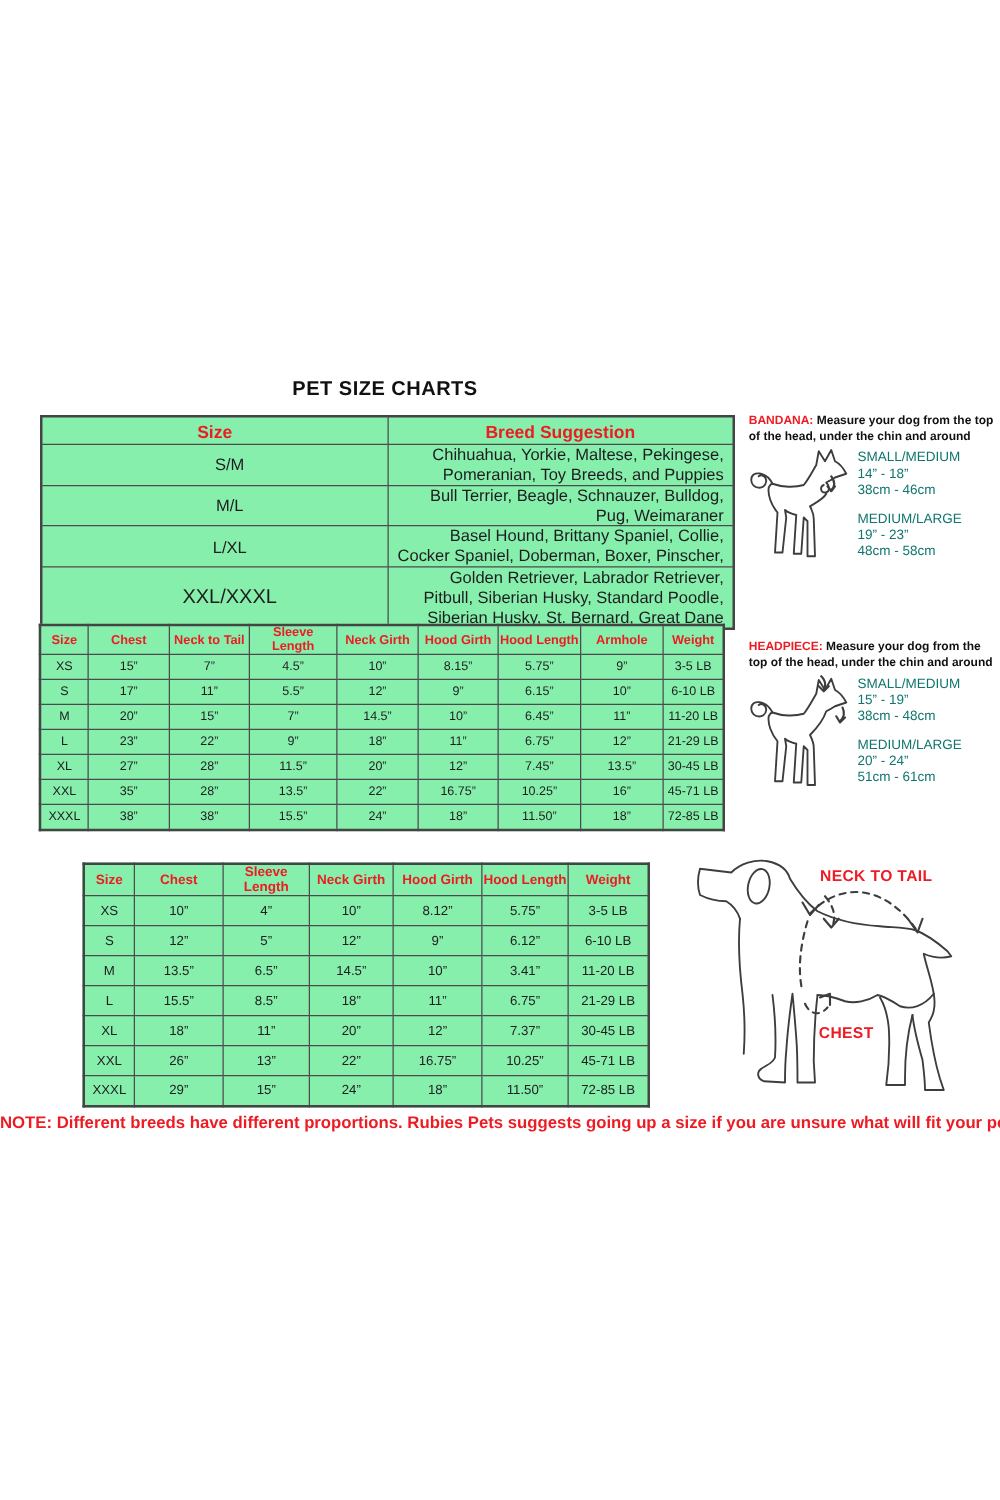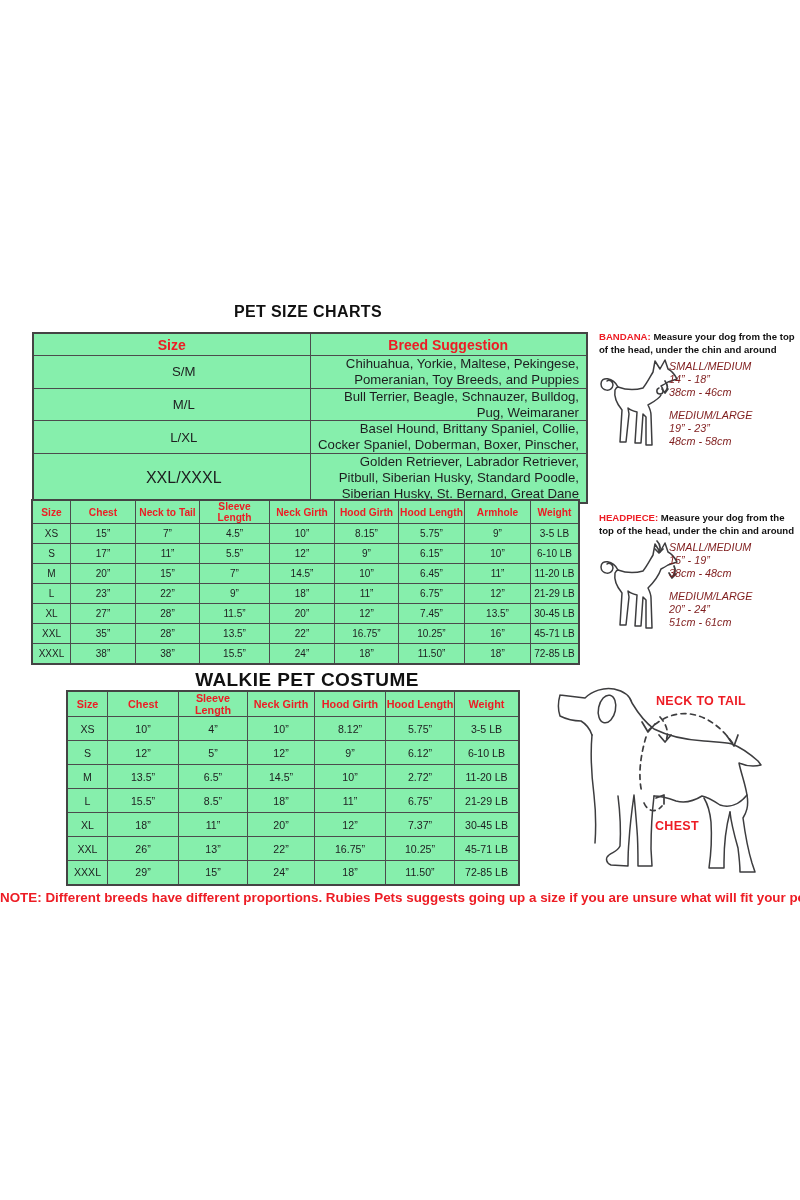--- a/index.html
+++ b/index.html
@@ -47,21 +47,21 @@
   #walkie-table th:nth-child(3){width:68px;}
   #walkie-table th:nth-child(4){width:66px;}
   #walkie-table th:nth-child(5){width:70px;}
   #walkie-table th:nth-child(6){width:68px;}
 
   .measure-heading{position:absolute;left:599px;width:202px;font-size:9.6px;font-weight:700;line-height:1.32;color:#111;}
   .measure-heading .red{color:#ed1c24;}
   #bandana-heading{top:331px;}
   #headpiece-heading{top:512px;}
 
-  .size-list{position:absolute;left:669px;color:#7f1d1d;font-style:italic;}
+  .size-list{position:absolute;left:686px;color:#0f766e;}
   #bandana-sizes{top:360px;}
   #headpiece-sizes{top:541px;}
   .size-group{margin-bottom:10px;}
   .size-line{font-size:10.8px;line-height:13px;white-space:nowrap;}
 
   .dog-svg{position:absolute;}
   #bandana-dog{left:595px;top:357px;}
   #headpiece-dog{left:595px;top:540px;}
   #measure-dog{left:548px;top:665px;}
   .dog-stroke{fill:none;stroke:#3d3d3f;stroke-width:1.5;stroke-linecap:round;stroke-linejoin:round;}
@@ -197,21 +197,20 @@
           <td>15.5”</td>
           <td>24”</td>
           <td>18”</td>
           <td>11.50”</td>
           <td>18”</td>
           <td>72-85 LB</td>
         </tr>
       </tbody>
     </table>
 
-  <div id="title-walkie" class="sect-title">WALKIE PET COSTUME</div>
 
   <table id="walkie-table">
       <thead>
         <tr>
           <th>Size</th>
           <th>Chest</th>
           <th>Sleeve Length</th>
           <th>Neck Girth</th>
           <th>Hood Girth</th>
           <th>Hood Length</th>
@@ -236,21 +235,21 @@
           <td>9”</td>
           <td>6.12”</td>
           <td>6-10 LB</td>
         </tr>
         <tr>
           <td>M</td>
           <td>13.5”</td>
           <td>6.5”</td>
           <td>14.5”</td>
           <td>10”</td>
-          <td>2.72”</td>
+          <td>3.41”</td>
           <td>11-20 LB</td>
         </tr>
         <tr>
           <td>L</td>
           <td>15.5”</td>
           <td>8.5”</td>
           <td>18”</td>
           <td>11”</td>
           <td>6.75”</td>
           <td>21-29 LB</td>

